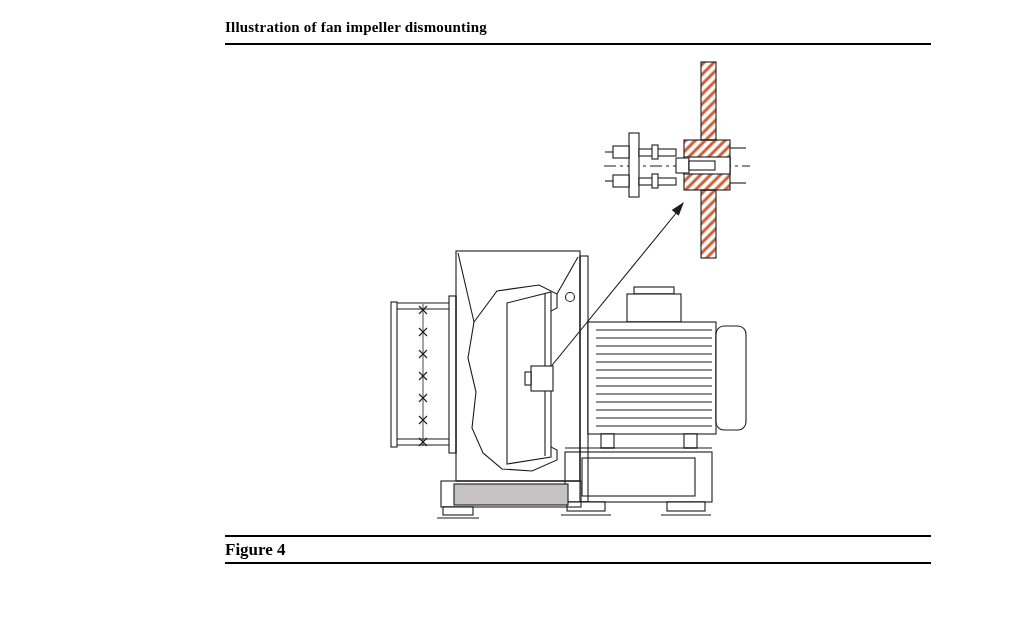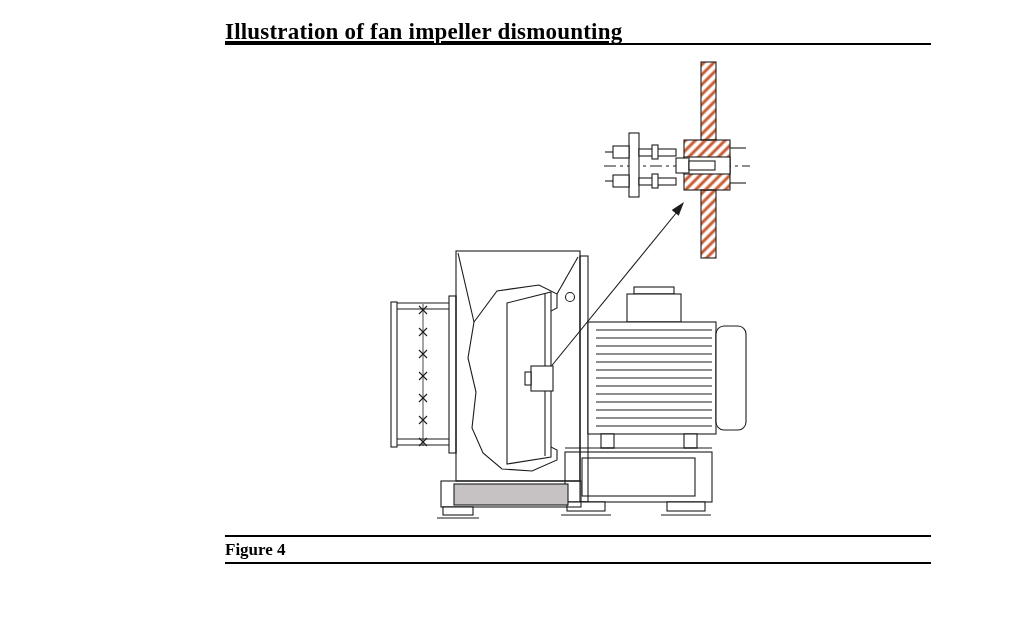--- a/index.html
+++ b/index.html
@@ -1,18 +1,18 @@
 <!DOCTYPE html>
 <html><head>
 <meta charset="utf-8">
 <style>
   html,body{margin:0;padding:0;background:#fff;}
   .page{position:relative;width:1026px;height:629px;background:#ffffff;overflow:hidden;
         font-family:"Liberation Serif", serif;color:#000;}
-  .doc-title{position:absolute;left:225px;top:19px;font-size:23px;font-weight:bold;letter-spacing:.2px;text-decoration:underline;}
+  .doc-title{position:absolute;left:225px;top:19px;font-size:15px;font-weight:bold;letter-spacing:.2px;}
   .rule{position:absolute;left:225px;width:706px;background:#000;}
   .rule-title{top:43px;height:2px;}
   .rule-upper{top:535px;height:2px;}
   .rule-lower{top:562px;height:2px;}
   .caption-row{position:absolute;left:225px;top:540px;width:706px;display:flex;
                font-size:17px;font-weight:bold;}
   .drawing{position:absolute;left:0;top:0;width:1026px;height:629px;}
 </style>
 </head>
 <body>

